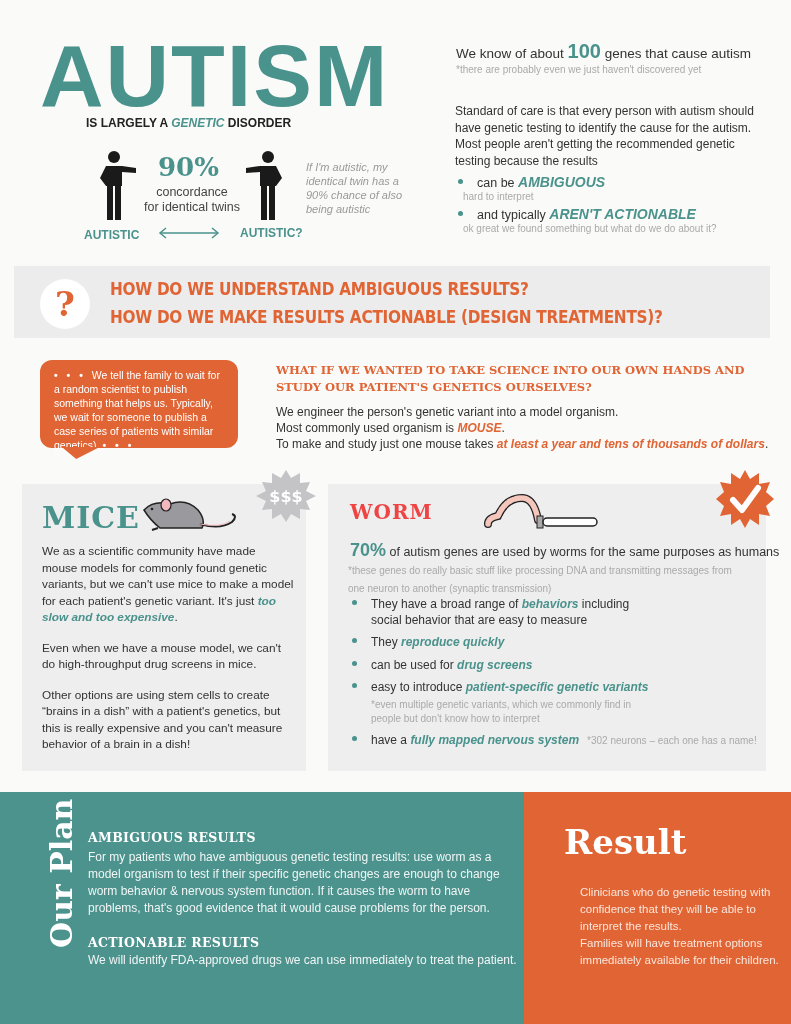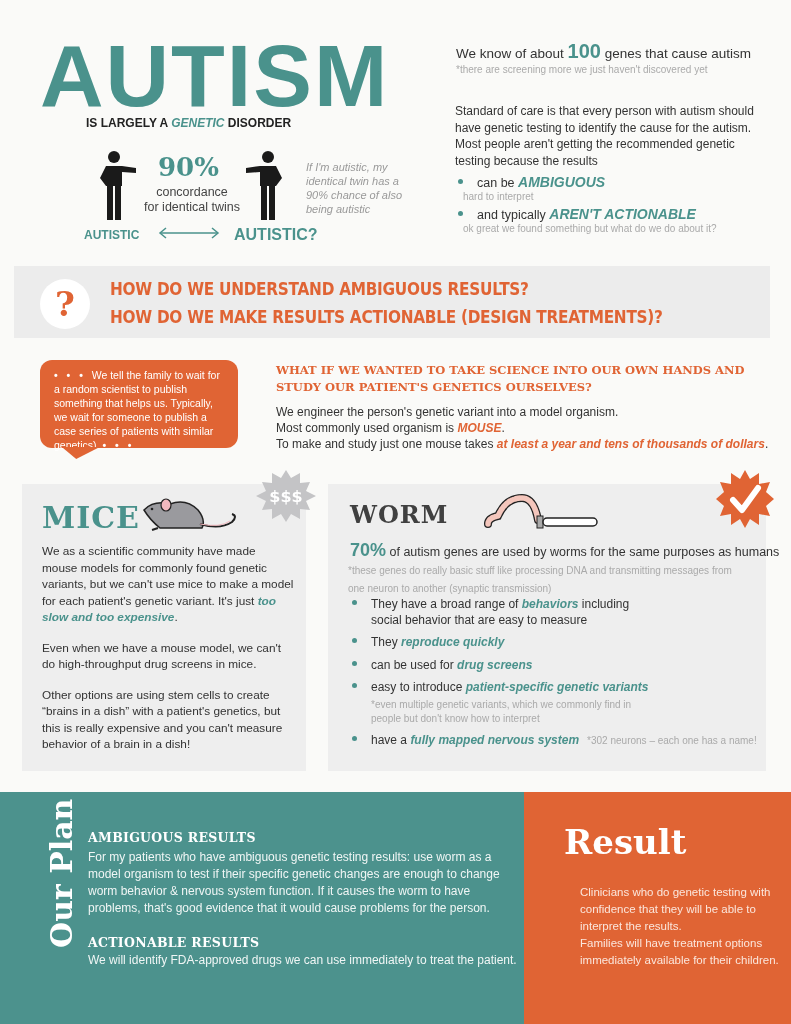--- a/index.html
+++ b/index.html
@@ -12,21 +12,21 @@
   #title { left: 40px; top: 32px; font-size: 88px; font-weight: bold; color: #4a928c; letter-spacing: 2px; line-height: 1; font-family: "Liberation Sans", sans-serif; }
   #subtitle { left: 86px; top: 116px; font-size: 12px; font-weight: bold; color: #222; }
   #subtitle i { color: #4a928c; }
   .figure { width: 40px; height: 72px; }
   #fig-left { left: 98px; top: 150px; }
   #fig-right { left: 244px; top: 150px; }
   #pct90 { left: 158px; top: 152px; font-size: 26px; color: #4a928c; }
   #concord { left: 142px; top: 185px; width: 100px; text-align: center; font-size: 12.5px; color: #444; line-height: 1.2; }
   #twin-note { left: 306px; top: 160px; font-size: 11px; font-style: italic; color: #999; line-height: 14px; width: 110px; }
   #autistic-l { left: 84px; top: 228px; font-size: 12px; font-weight: bold; color: #4a928c; }
-  #autistic-r { left: 234px; top: 226px; font-size: 16px; font-weight: bold; color: #4a928c; }
+  #autistic-r { left: 240px; top: 226px; font-size: 12px; font-weight: bold; color: #4a928c; }
   #arrow { left: 158px; top: 226px; width: 62px; height: 14px; }
 
   #genes-line { left: 456px; top: 40px; font-size: 13.5px; color: #333; }
   #genes-line .big { font-size: 20px; color: #4a928c; font-weight: bold; }
   #genes-note { left: 456px; top: 64px; font-size: 10px; color: #aaa; }
   #standard { left: 455px; top: 103px; width: 300px; font-size: 12px; line-height: 16.5px; color: #333; }
   .bullet-row { display: flex; align-items: baseline; }
   .dot { width: 5px; height: 5px; border-radius: 50%; background: #4a928c; margin-right: 14px; flex: none; transform: translateY(-3px); }
   #bullets-top { left: 458px; top: 174px; }
   #bullets-top .main { font-size: 12.5px; color: #333; }
@@ -52,21 +52,21 @@
   #mice-panel { left: 22px; top: 484px; width: 284px; height: 287px; background: #eeeeee; }
   #mice-title { left: 42px; top: 500px; font-size: 30px; color: #4a928c; letter-spacing: 1px; }
   #mouse-icon { left: 140px; top: 496px; width: 102px; height: 36px; }
   #sss { left: 256px; top: 470px; width: 60px; height: 52px; }
   #mice-text { left: 42px; top: 543px; width: 252px; font-size: 11.8px; line-height: 16.5px; color: #333; }
   #mice-text p { margin-bottom: 14px; }
   #mice-text b { color: #4a928c; font-style: italic; }
 
   
   #worm-panel { left: 328px; top: 484px; width: 438px; height: 287px; background: #eeeeee; }
-  #worm-title { left: 350px; top: 500px; font-size: 24px; color: #404040; letter-spacing: 1px; }
+  #worm-title { left: 350px; top: 500px; font-size: 20px; color: #ef4444; letter-spacing: 1px; }
   #worm-icon { left: 484px; top: 490px; width: 116px; height: 42px; }
   #check { left: 716px; top: 470px; width: 58px; height: 58px; }
   #worm-stat { left: 350px; top: 540px; font-size: 12.5px; color: #333; }
   #worm-stat .big { font-size: 18px; color: #4a928c; font-weight: bold; }
   #worm-note { left: 348px; top: 562px; width: 400px; font-size: 10px; color: #aaa; line-height: 18px; }
   #worm-bullets { left: 352px; top: 597px; width: 420px; }
   #worm-bullets .bullet-row { font-size: 12px; color: #333; line-height: 15.5px; }
   #worm-bullets .bullet-row b { color: #4a928c; font-style: italic; }
   #worm-bullets .item { margin-bottom: 7px; }
   #worm-bullets .sub { font-size: 10px; color: #aaa; margin-left: 19px; line-height: 14px; margin-top: 2px; }
@@ -109,21 +109,21 @@
 <div id="twin-note" class="abs">If I'm autistic, my identical twin has a 90% chance of also being autistic</div>
 <div id="autistic-l" class="abs">AUTISTIC</div>
 <svg id="arrow" class="abs" viewBox="0 0 62 14">
   <line x1="2" y1="7" x2="60" y2="7" stroke="#4a928c" stroke-width="1.5"></line>
   <polyline points="8,2 2,7 8,12" fill="none" stroke="#4a928c" stroke-width="1.5"></polyline>
   <polyline points="54,2 60,7 54,12" fill="none" stroke="#4a928c" stroke-width="1.5"></polyline>
 </svg>
 <div id="autistic-r" class="abs">AUTISTIC?</div>
 
 <div id="genes-line" class="abs"><span>We know of about </span><span class="big">100</span><span> genes that cause autism</span></div>
-<div id="genes-note" class="abs">*there are screening more we just haven't discovered yet</div>
+<div id="genes-note" class="abs">*there are probably even we just haven't discovered yet</div>
 <div id="standard" class="abs">Standard of care is that every person with autism should have genetic testing to identify the cause for the autism. Most people aren't getting the recommended genetic testing because the results</div>
 
 <div id="bullets-top" class="abs">
   <div class="bullet-row main">
       <span class="dot"></span>
       <span><span>can be </span><b>AMBIGUOUS</b></span>
     </div>
   <div class="sub">hard to interpret</div>
   <div class="bullet-row main">
       <span class="dot"></span>

